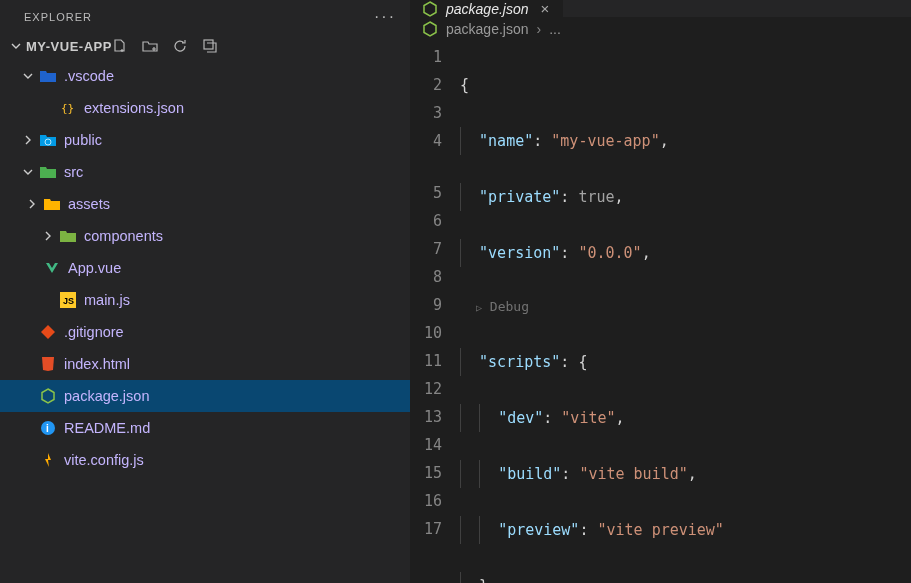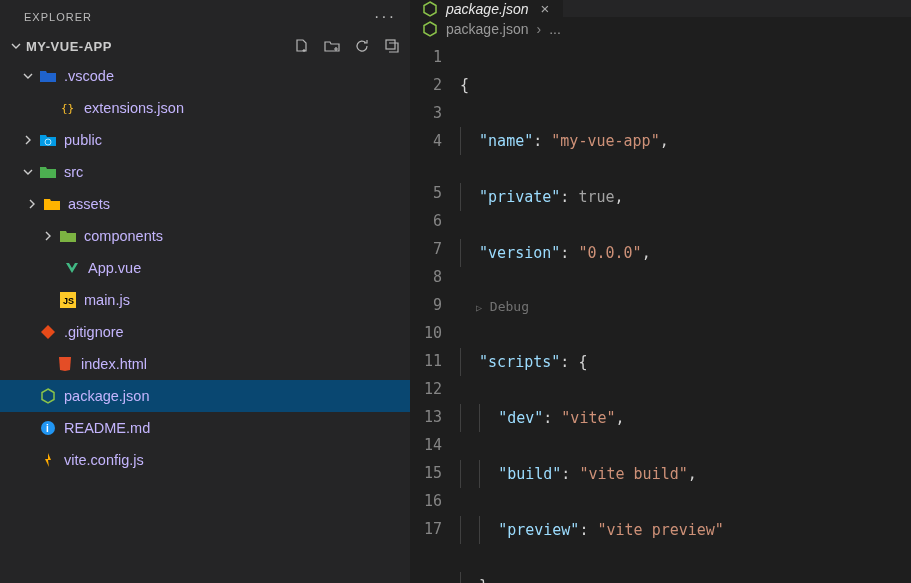--- a/index.html
+++ b/index.html
@@ -24,21 +24,21 @@
   align-items: center;
   justify-content: space-between;
   padding: 8px 14px 8px 24px;
   font-size: 11px;
   letter-spacing: 1px;
   color: #bbbbbb;
 }
 .project-header {
   display: flex;
   align-items: center;
-  justify-content: space-between;
+  justify-content: flex-start;
   padding: 4px 10px 4px 8px;
   font-weight: bold;
   font-size: 13px;
   letter-spacing: 0.5px;
 }
 .project-header .left { display: flex; align-items: center; gap: 2px; }
 .project-actions { display: flex; gap: 14px; opacity: 0.9; }
 .tree { padding: 2px 0; }
 .tree-row {
   display: flex;
@@ -228,21 +228,21 @@
             <path d="M4 2 L8 6 L4 10" stroke="#cccccc" stroke-width="1.4" fill="none"></path>
           </svg>
         </span>
       <span class="tree-icon">
           <svg width="18" height="16" viewBox="0 0 18 16">
             <path d="M1 3h6l1 2h9v9H1z" fill="#7cb342"></path>
           </svg>
         </span>
       <span class="tree-label">components</span>
     </div>
-    <div class="tree-row" style="padding-left:60px">
+    <div class="tree-row" style="padding-left:40px">
       <span class="tree-icon">
           <svg width="16" height="16" viewBox="0 0 16 16">
             <path d="M2 3 L8 13 L14 3 L11 3 L8 8 L5 3 Z" fill="#41b883"></path>
           </svg>
         </span>
       <span class="tree-label">App.vue</span>
     </div>
     <div class="tree-row" style="padding-left:56px">
       <span class="tree-icon">
           <svg width="16" height="16" viewBox="0 0 16 16">
@@ -253,21 +253,21 @@
       <span class="tree-label">main.js</span>
     </div>
     <div class="tree-row" style="padding-left:36px">
       <span class="tree-icon">
           <svg width="16" height="16" viewBox="0 0 16 16">
             <path d="M8 1 L15 8 L8 15 L1 8 Z" fill="#e64a19"></path>
           </svg>
         </span>
       <span class="tree-label">.gitignore</span>
     </div>
-    <div class="tree-row" style="padding-left:53px">
+    <div class="tree-row" style="padding-left:36px">
       <span class="tree-icon">
           <svg width="16" height="16" viewBox="0 0 16 16">
             <path d="M2 1 L14 1 L13 14 L8 15 L3 14 Z" fill="#e44d26"></path>
           </svg>
         </span>
       <span class="tree-label">index.html</span>
     </div>
     <div class="tree-row selected" style="padding-left:36px">
       <span class="tree-icon">
           <svg width="16" height="16" viewBox="0 0 16 16">

